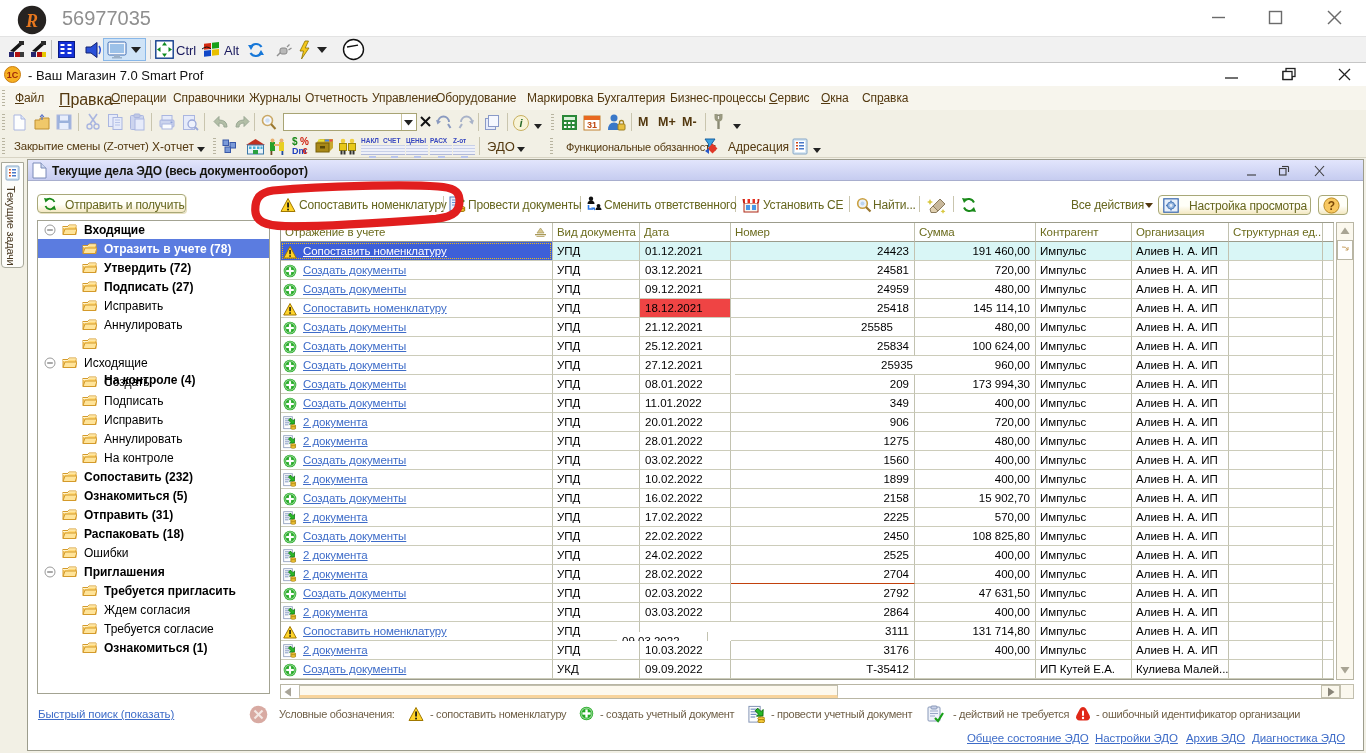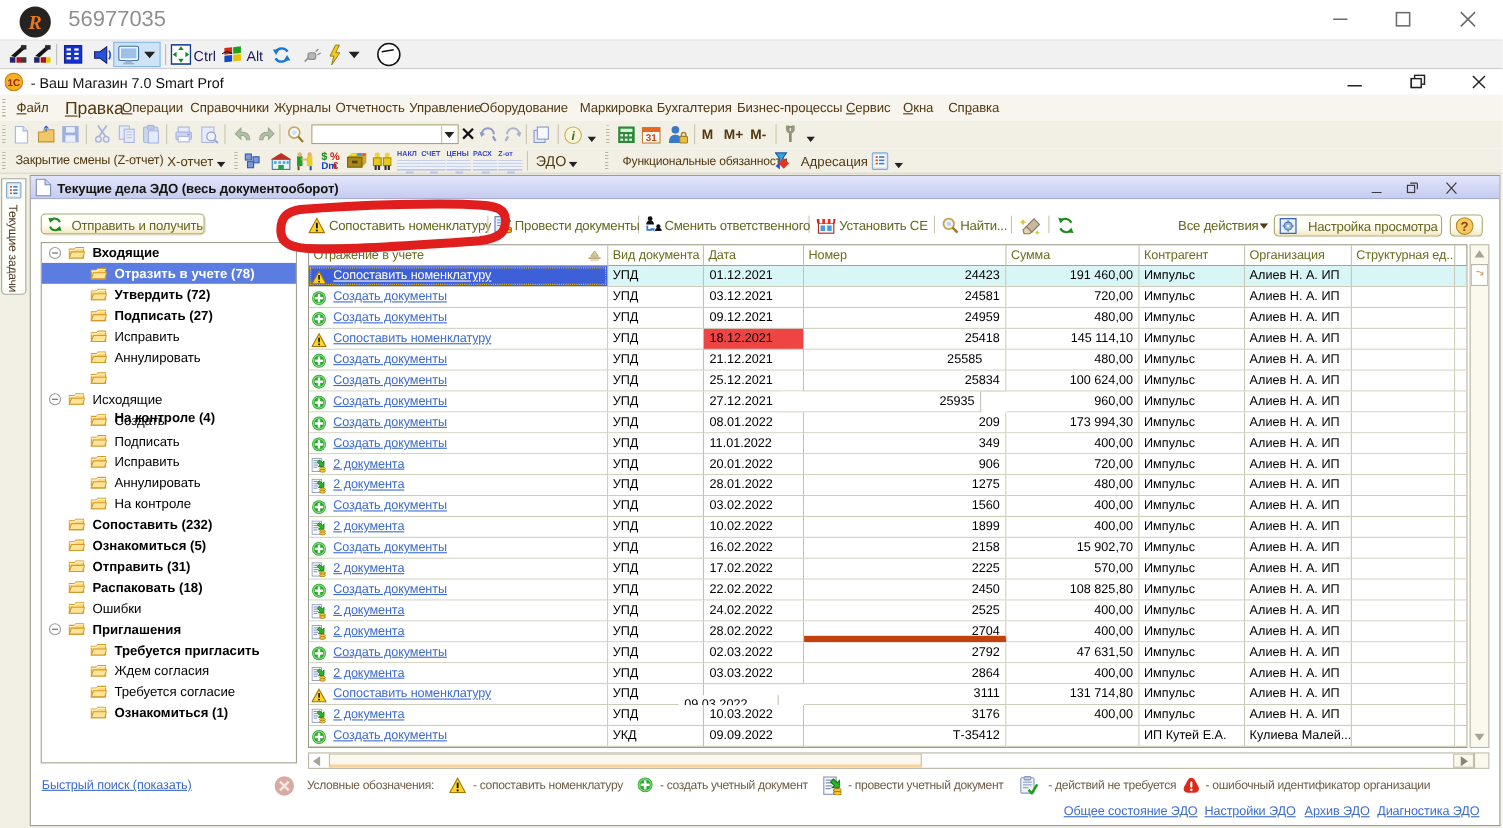--- a/index.html
+++ b/index.html
@@ -790,21 +790,21 @@
 <div class="abs" style="left:281px;top:356px;width:272px;height:19px;background:#fff;border-right:1px solid #c2c2b0;border-bottom:1px solid #ccccba;"></div>
 <svg class="abs" style="left:283px;top:359px;" width="14" height="14" viewBox="0 0 14 14">
     <circle cx="7" cy="7" r="6.3" fill="#22aa22"></circle>
     <circle cx="7" cy="7" r="5.1" fill="none" stroke="#8fd48f" stroke-width="1.1"></circle>
     <rect x="5.9" y="3.2" width="2.2" height="7.6" fill="#fff"></rect>
     <rect x="3.2" y="5.9" width="7.6" height="2.2" fill="#fff"></rect>
   </svg>
 <div class="abs" style="left:303px;top:359px;font-size:11.5px;color:#3e6cc8;text-decoration:underline;letter-spacing:-0.1px;">Создать документы</div>
 <div class="abs" style="left:553px;top:356px;width:87px;height:19px;background:#fff;border-right:1px solid #c2c2b0;border-bottom:1px solid #ccccba;font-size:11.5px;line-height:18px;color:#000;padding-left:4px;overflow:hidden;white-space:nowrap;">УПД</div>
 <div class="abs" style="left:640px;top:356px;width:91px;height:19px;background:#fff;border-right:1px solid #c2c2b0;border-bottom:1px solid #ccccba;font-size:11.5px;line-height:18px;color:#000;padding-left:5px;overflow:hidden;white-space:nowrap;">27.12.2021</div>
-<div class="abs" style="left:708px;top:356px;width:184px;height:19px;background:#fff;border-right:1px solid #c2c2b0;border-bottom:1px solid #ccccba;font-size:11.5px;line-height:18px;color:#000;padding-right:5px;text-align:right;overflow:hidden;white-space:nowrap;">25935</div>
+<div class="abs" style="left:735px;top:356px;width:184px;height:19px;background:#fff;border-right:1px solid #c2c2b0;border-bottom:1px solid #ccccba;font-size:11.5px;line-height:18px;color:#000;padding-right:5px;text-align:right;overflow:hidden;white-space:nowrap;">25935</div>
 <div class="abs" style="left:915px;top:356px;width:121px;height:19px;background:#fff;border-right:1px solid #c2c2b0;border-bottom:1px solid #ccccba;font-size:11.5px;line-height:18px;color:#000;padding-right:5px;text-align:right;overflow:hidden;white-space:nowrap;">960,00</div>
 <div class="abs" style="left:1036px;top:356px;width:96px;height:19px;background:#fff;border-right:1px solid #c2c2b0;border-bottom:1px solid #ccccba;font-size:11.5px;line-height:18px;color:#000;padding-left:4px;overflow:hidden;white-space:nowrap;">Импульс</div>
 <div class="abs" style="left:1132px;top:356px;width:97px;height:19px;background:#fff;border-right:1px solid #c2c2b0;border-bottom:1px solid #ccccba;font-size:11.5px;line-height:18px;color:#000;padding-left:4px;overflow:hidden;white-space:nowrap;">Алиев Н. А. ИП</div>
 <div class="abs" style="left:1229px;top:356px;width:94px;height:19px;background:#fff;border-right:1px solid #c2c2b0;border-bottom:1px solid #ccccba;font-size:11.5px;line-height:18px;color:#000;padding-left:0px;overflow:hidden;white-space:nowrap;"></div>
 <div class="abs" style="left:1323px;top:356px;width:11px;height:19px;background:#fff;border-right:1px solid #c2c2b0;border-bottom:1px solid #ccccba;font-size:11.5px;line-height:18px;color:#000;padding-left:0px;overflow:hidden;white-space:nowrap;"></div>
 <div class="abs" style="left:281px;top:375px;width:272px;height:19px;background:#fff;border-right:1px solid #c2c2b0;border-bottom:1px solid #ccccba;"></div>
 <svg class="abs" style="left:283px;top:378px;" width="14" height="14" viewBox="0 0 14 14">
     <circle cx="7" cy="7" r="6.3" fill="#22aa22"></circle>
     <circle cx="7" cy="7" r="5.1" fill="none" stroke="#8fd48f" stroke-width="1.1"></circle>
     <rect x="5.9" y="3.2" width="2.2" height="7.6" fill="#fff"></rect>
@@ -1002,21 +1002,21 @@
       <line x1="2" y1="6.8" x2="6.5" y2="6.8"></line>
       <line x1="2" y1="8.8" x2="5.5" y2="8.8"></line>
     </g>
 <path d="M7.2 2.2 L10 2.2 L10 5.8 L12.2 5.8 L8.6 9.2 L5 5.8 L7.2 5.8 Z" fill="#28b828" stroke="#0c700c" stroke-width="0.7" transform="rotate(-45 8.6 5.2)"></path>
 <ellipse cx="10.2" cy="10" rx="2.7" ry="1.3" fill="#f4c838" stroke="#a07808" stroke-width="0.7"></ellipse>
     <ellipse cx="10.2" cy="12" rx="2.7" ry="1.3" fill="#f4c838" stroke="#a07808" stroke-width="0.7"></ellipse>
   </svg>
 <div class="abs" style="left:303px;top:568px;font-size:11.5px;color:#3e6cc8;text-decoration:underline;letter-spacing:-0.1px;">2 документа</div>
 <div class="abs" style="left:553px;top:565px;width:87px;height:19px;background:#fff;border-right:1px solid #c2c2b0;border-bottom:1px solid #ccccba;font-size:11.5px;line-height:18px;color:#000;padding-left:4px;overflow:hidden;white-space:nowrap;">УПД</div>
 <div class="abs" style="left:640px;top:565px;width:91px;height:19px;background:#fff;border-right:1px solid #c2c2b0;border-bottom:1px solid #ccccba;font-size:11.5px;line-height:18px;color:#000;padding-left:5px;overflow:hidden;white-space:nowrap;">28.02.2022</div>
-<div class="abs" style="left:731px;top:565px;width:184px;height:19px;background:#fff;border-right:1px solid #c2c2b0;border-bottom:6px solid #c2410c;font-size:11.5px;line-height:18px;color:#000;padding-right:5px;text-align:right;overflow:hidden;white-space:nowrap;">2704</div>
+<div class="abs" style="left:731px;top:565px;width:184px;height:19px;background:#fff;border-right:1px solid #c2c2b0;border-bottom:1px solid #c2410c;font-size:11.5px;line-height:18px;color:#000;padding-right:5px;text-align:right;overflow:hidden;white-space:nowrap;">2704</div>
 <div class="abs" style="left:915px;top:565px;width:121px;height:19px;background:#fff;border-right:1px solid #c2c2b0;border-bottom:1px solid #ccccba;font-size:11.5px;line-height:18px;color:#000;padding-right:5px;text-align:right;overflow:hidden;white-space:nowrap;">400,00</div>
 <div class="abs" style="left:1036px;top:565px;width:96px;height:19px;background:#fff;border-right:1px solid #c2c2b0;border-bottom:1px solid #ccccba;font-size:11.5px;line-height:18px;color:#000;padding-left:4px;overflow:hidden;white-space:nowrap;">Импульс</div>
 <div class="abs" style="left:1132px;top:565px;width:97px;height:19px;background:#fff;border-right:1px solid #c2c2b0;border-bottom:1px solid #ccccba;font-size:11.5px;line-height:18px;color:#000;padding-left:4px;overflow:hidden;white-space:nowrap;">Алиев Н. А. ИП</div>
 <div class="abs" style="left:1229px;top:565px;width:94px;height:19px;background:#fff;border-right:1px solid #c2c2b0;border-bottom:1px solid #ccccba;font-size:11.5px;line-height:18px;color:#000;padding-left:0px;overflow:hidden;white-space:nowrap;"></div>
 <div class="abs" style="left:1323px;top:565px;width:11px;height:19px;background:#fff;border-right:1px solid #c2c2b0;border-bottom:1px solid #ccccba;font-size:11.5px;line-height:18px;color:#000;padding-left:0px;overflow:hidden;white-space:nowrap;"></div>
 <div class="abs" style="left:281px;top:584px;width:272px;height:19px;background:#fff;border-right:1px solid #c2c2b0;border-bottom:1px solid #ccccba;"></div>
 <svg class="abs" style="left:283px;top:587px;" width="14" height="14" viewBox="0 0 14 14">
     <circle cx="7" cy="7" r="6.3" fill="#22aa22"></circle>
     <circle cx="7" cy="7" r="5.1" fill="none" stroke="#8fd48f" stroke-width="1.1"></circle>
     <rect x="5.9" y="3.2" width="2.2" height="7.6" fill="#fff"></rect>

